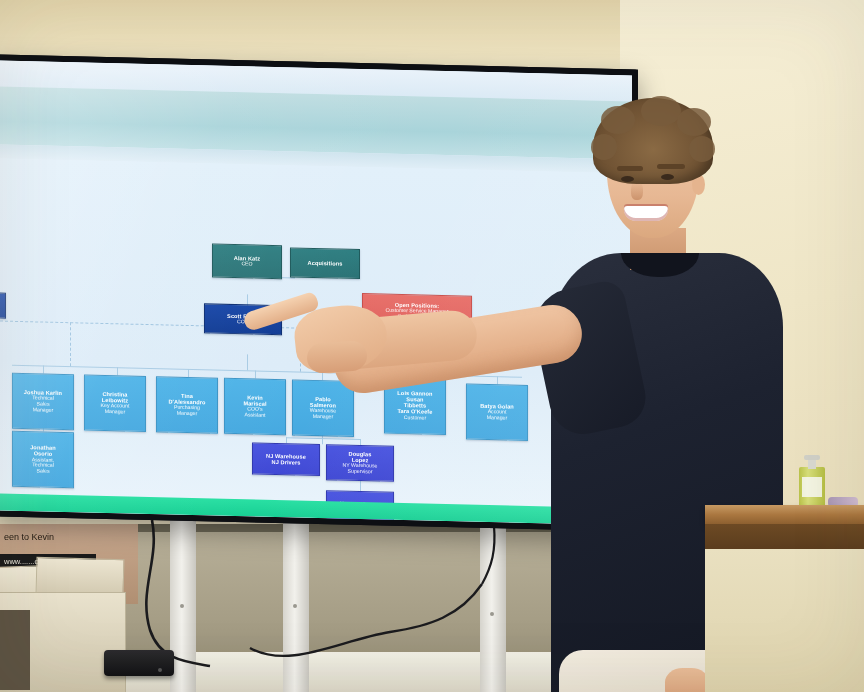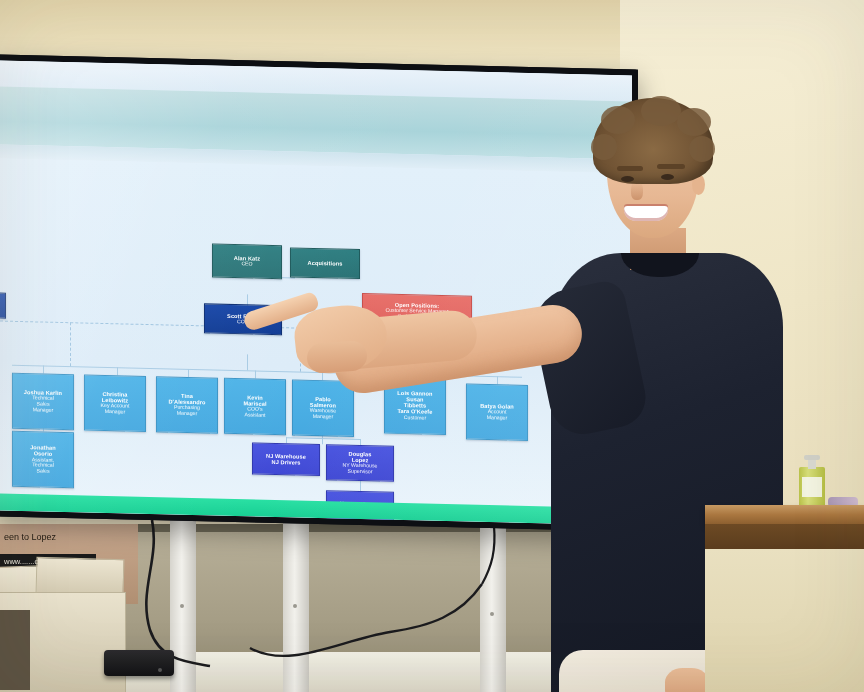--- a/index.html
+++ b/index.html
@@ -204,21 +204,21 @@
 
   <div class="wall"></div>
   <div class="wall-upper"></div>
   <div class="wall-right"></div>
 
   <div class="cabinet"></div>
   <div class="cabinet-top"></div>
   <div class="desk"></div>
 
   <div class="poster"></div>
-  <div class="poster-t">een to Lopez</div>
+  <div class="poster-t">een to Kevin</div>
   <div class="poster-bar">
     <span>www.......com</span>
   </div>
   <div class="boxstack2"></div>
   <div class="boxstack3"></div>
   <div class="boxstack"></div>
   <div class="darkbox"></div>
 
   <div class="tv-stand-col c1"></div>
   <div class="tv-stand-col c2"></div>

